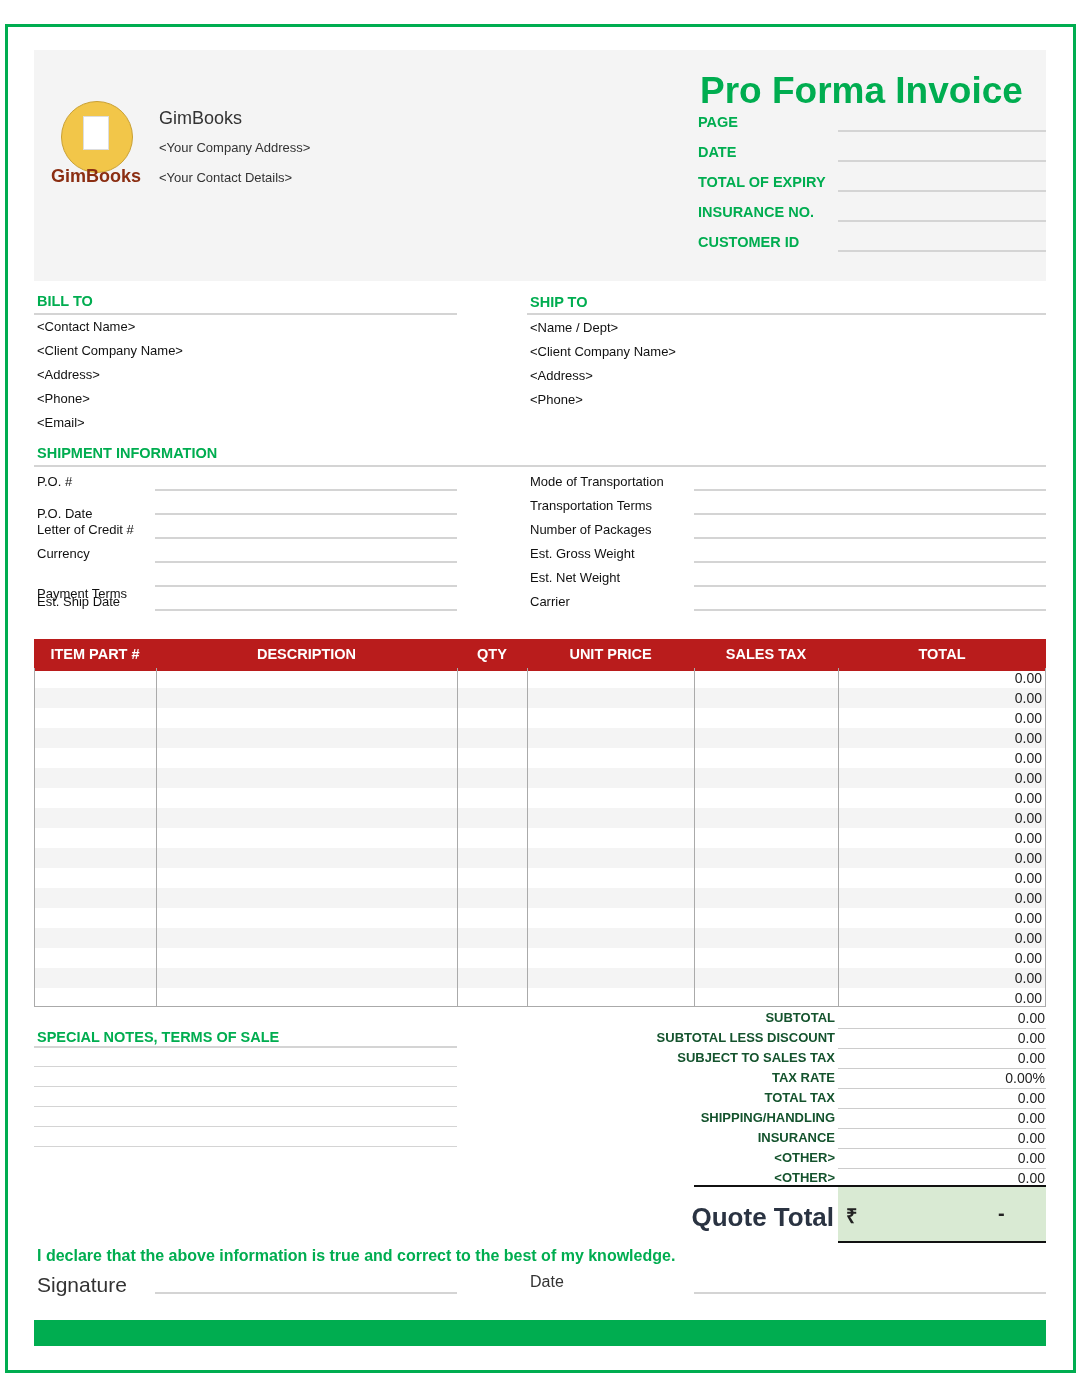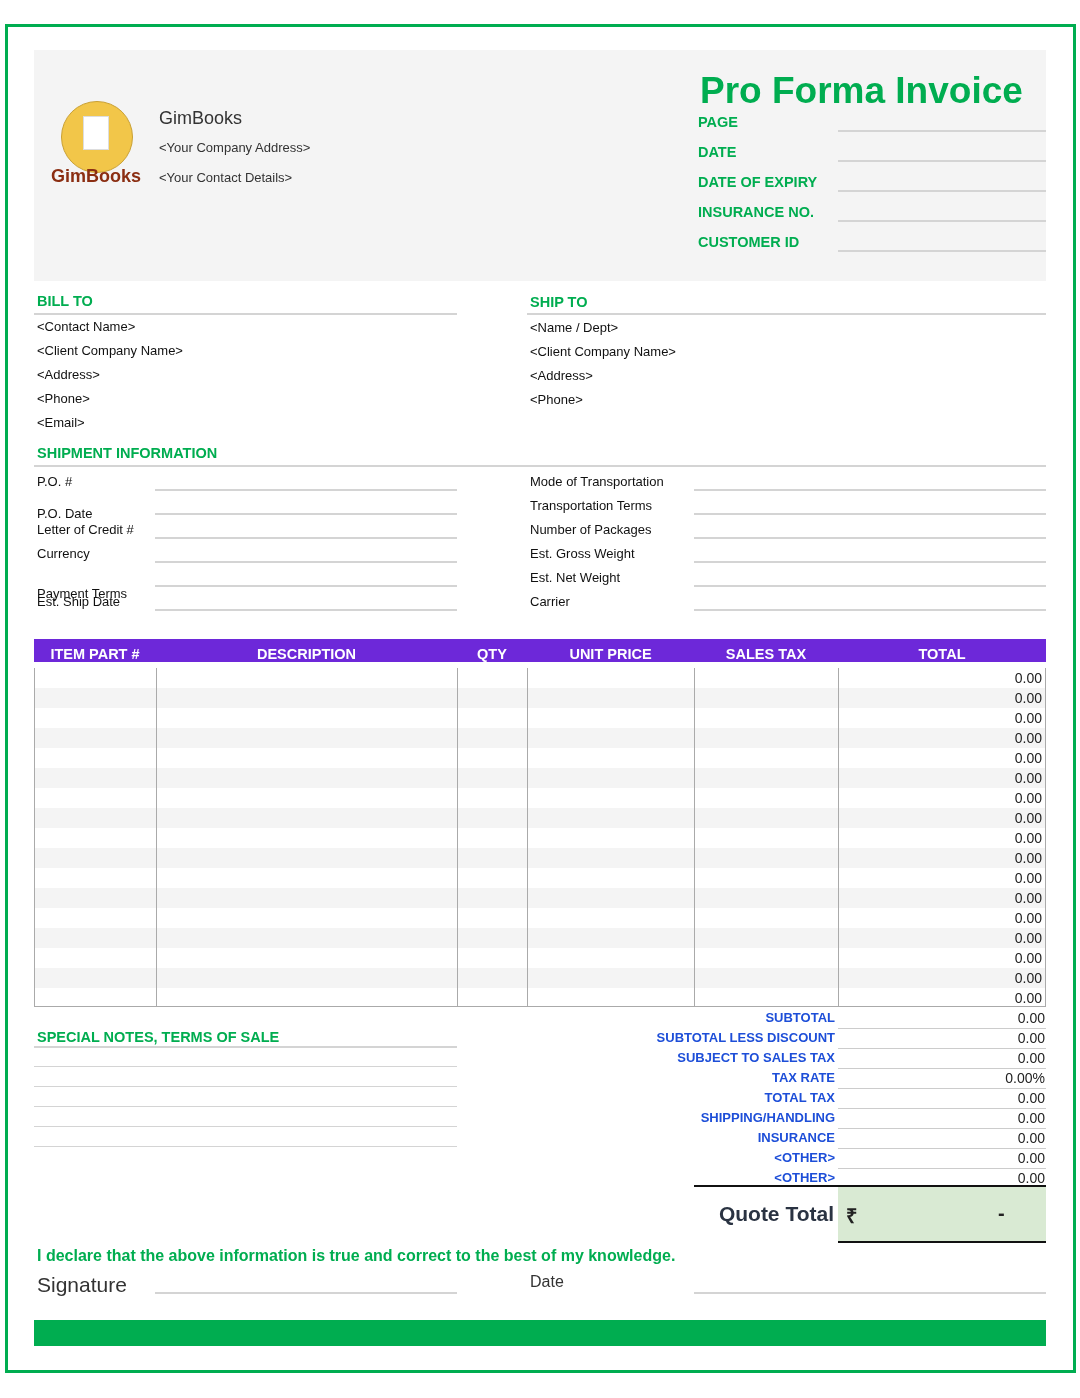--- a/index.html
+++ b/index.html
@@ -7,28 +7,28 @@
 .frame{position:absolute;left:5px;top:24px;width:1071px;height:1349px;border:3px solid #00ad50}
 .abs{position:absolute}
 .g{color:#00ad50;font-weight:bold}
 .header{left:34px;top:50px;width:1012px;height:231px;background:#f4f4f4}
 .logo{left:61px;top:101px;width:72px;height:72px;border-radius:50%;background:#f2c649;border:1px solid #c9a033}
 .logo .doc{position:absolute;left:21px;top:14px;width:26px;height:34px;background:#fff;border:1px solid #ddd}
 .logotext{left:51px;top:166px;font-size:18px;font-weight:bold;color:#8b2e12}
 .t{font-size:13px;color:#111}
 .line{position:absolute;height:2px;background:#d4d4d4}
 .meta-lbl{font-size:14.5px}
-.tbl-head{left:34px;top:639px;width:1012px;height:23px;background:#6d28d9}
+.tbl-head{left:34px;top:639px;width:1012px;height:32px;background:#b91c1c}
 .th{position:absolute;top:7px;color:#fff;font-weight:bold;font-size:14.5px;text-align:center}
 .rows{left:34px;top:668px;width:1012px;height:339px;border:1px solid #aaa;border-top:none}
 .row{height:20px;position:relative}
 .row:nth-child(even){background:#f4f4f4}
 .row .v{position:absolute;right:3px;top:2px;font-size:14px}
 .vcol{position:absolute;top:0;bottom:0;width:1px;background:#aaa}
-.sum-lbl{position:absolute;right:245px;font-size:13px;color:#1d4ed8;font-weight:bold;text-align:center}
+.sum-lbl{position:absolute;right:245px;font-size:13px;color:#14532d;font-weight:bold;text-align:center}
 .sum-val{position:absolute;right:35px;font-size:14px;text-align:right}
 .sum-line{position:absolute;left:838px;width:208px;height:1px;background:#ccc}
 </style>
 </head>
 <body>
 
 <div class="frame"></div>
 
 <div class="abs header"></div>
 <div class="abs logo">
@@ -38,21 +38,21 @@
 <div class="abs" style="left:159px;top:108px;font-size:18px;color:#333">GimBooks</div>
 <div class="abs t" style="left:159px;top:140px;color:#333">&lt;Your Company Address&gt;</div>
 <div class="abs t" style="left:159px;top:170px;color:#333">&lt;Your Contact Details&gt;</div>
 <div class="abs g" style="left:700px;top:70px;font-size:37px">Pro Forma Invoice</div>
 
 <div id="meta">
     <div class="abs g meta-lbl" style="left:698px;top:114px">PAGE</div>
     <div class="line" style="left:838px;top:130px;width:208px"></div>
     <div class="abs g meta-lbl" style="left:698px;top:144px">DATE</div>
     <div class="line" style="left:838px;top:160px;width:208px"></div>
-    <div class="abs g meta-lbl" style="left:698px;top:174px">DATE OF EXPIRY</div>
+    <div class="abs g meta-lbl" style="left:698px;top:174px">TOTAL OF EXPIRY</div>
     <div class="line" style="left:838px;top:190px;width:208px"></div>
     <div class="abs g meta-lbl" style="left:698px;top:204px">INSURANCE NO.</div>
     <div class="line" style="left:838px;top:220px;width:208px"></div>
     <div class="abs g meta-lbl" style="left:698px;top:234px">CUSTOMER ID</div>
     <div class="line" style="left:838px;top:250px;width:208px"></div>
   </div>
 
 <div class="abs g" style="left:37px;top:293px;font-size:14.5px">BILL TO</div>
 <div class="line" style="left:34px;top:313px;width:423px"></div>
 <div class="abs g" style="left:530px;top:294px;font-size:14.5px">SHIP TO</div>
@@ -200,21 +200,21 @@
     <div class="sum-lbl" style="top:1150px">&lt;OTHER&gt;</div>
     <div class="sum-val" style="top:1150px">0.00</div>
     <div class="sum-line" style="top:1168px"></div>
     <div class="sum-lbl" style="top:1170px">&lt;OTHER&gt;</div>
     <div class="sum-val" style="top:1170px">0.00</div>
     <div class="sum-line" style="top:1188px"></div>
   </div>
 <div class="abs" style="left:694px;top:1185px;width:352px;height:2px;background:#111"></div>
 <div class="abs" style="left:838px;top:1187px;width:208px;height:54px;background:#d9ead3"></div>
 <div class="abs" style="left:838px;top:1241px;width:208px;height:2px;background:#111"></div>
-<div class="abs" style="right:246px;top:1202px;font-size:21px;font-weight:bold;color:#2a3342">Quote Total</div>
+<div class="abs" style="right:246px;top:1202px;font-size:26px;font-weight:bold;color:#2a3342">Quote Total</div>
 <div class="abs" style="left:846px;top:1202px;font-size:20px;font-weight:bold">₹</div>
 <div class="abs" style="left:998px;top:1202px;font-size:20px;font-weight:bold">-</div>
 
 <div class="abs g" style="left:37px;top:1247px;font-size:16px">I declare that the above information is true and correct to the best of my knowledge.</div>
 <div class="abs" style="left:37px;top:1273px;font-size:21px;color:#333">Signature</div>
 <div class="line" style="left:155px;top:1292px;width:302px"></div>
 <div class="abs" style="left:530px;top:1273px;font-size:16px;color:#333">Date</div>
 <div class="line" style="left:694px;top:1292px;width:352px"></div>
 <div class="abs" style="left:34px;top:1320px;width:1012px;height:26px;background:#00ad50"></div>
 

